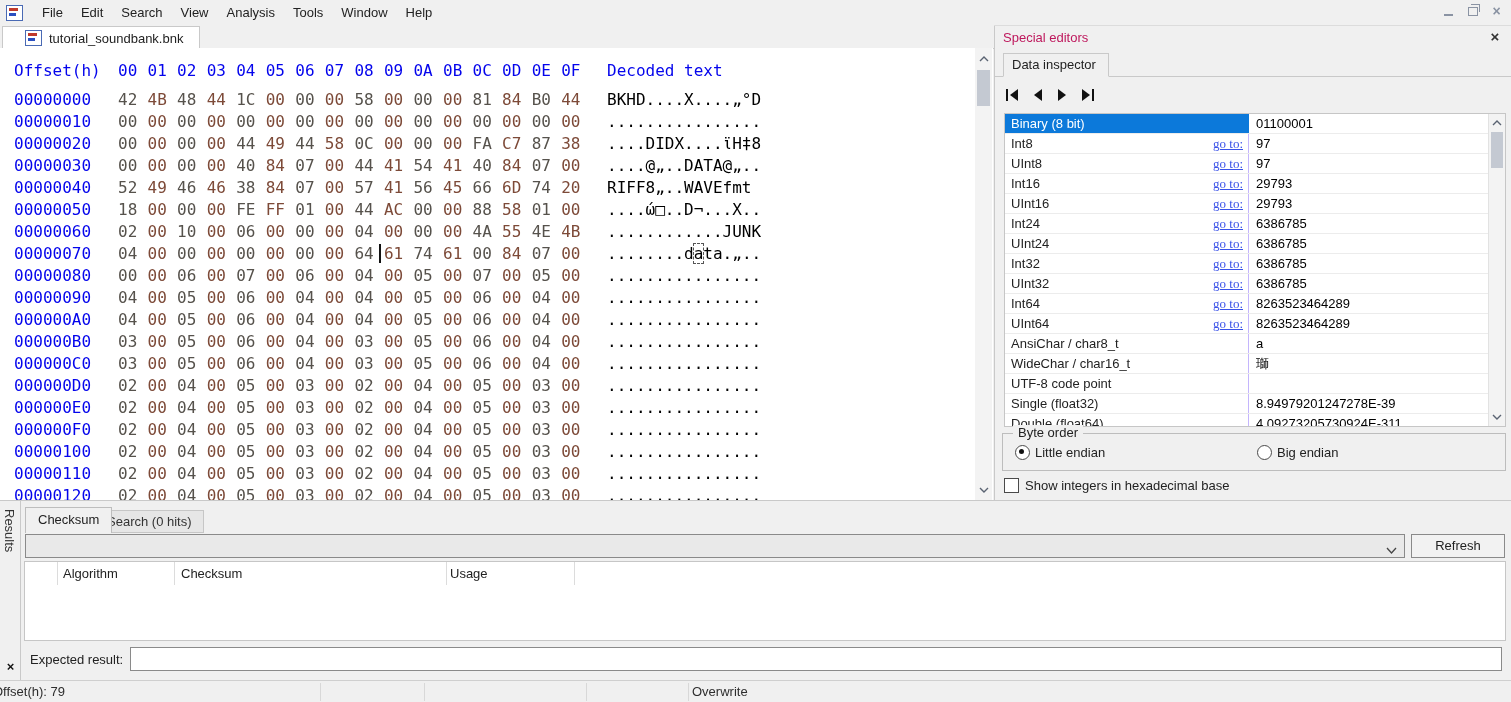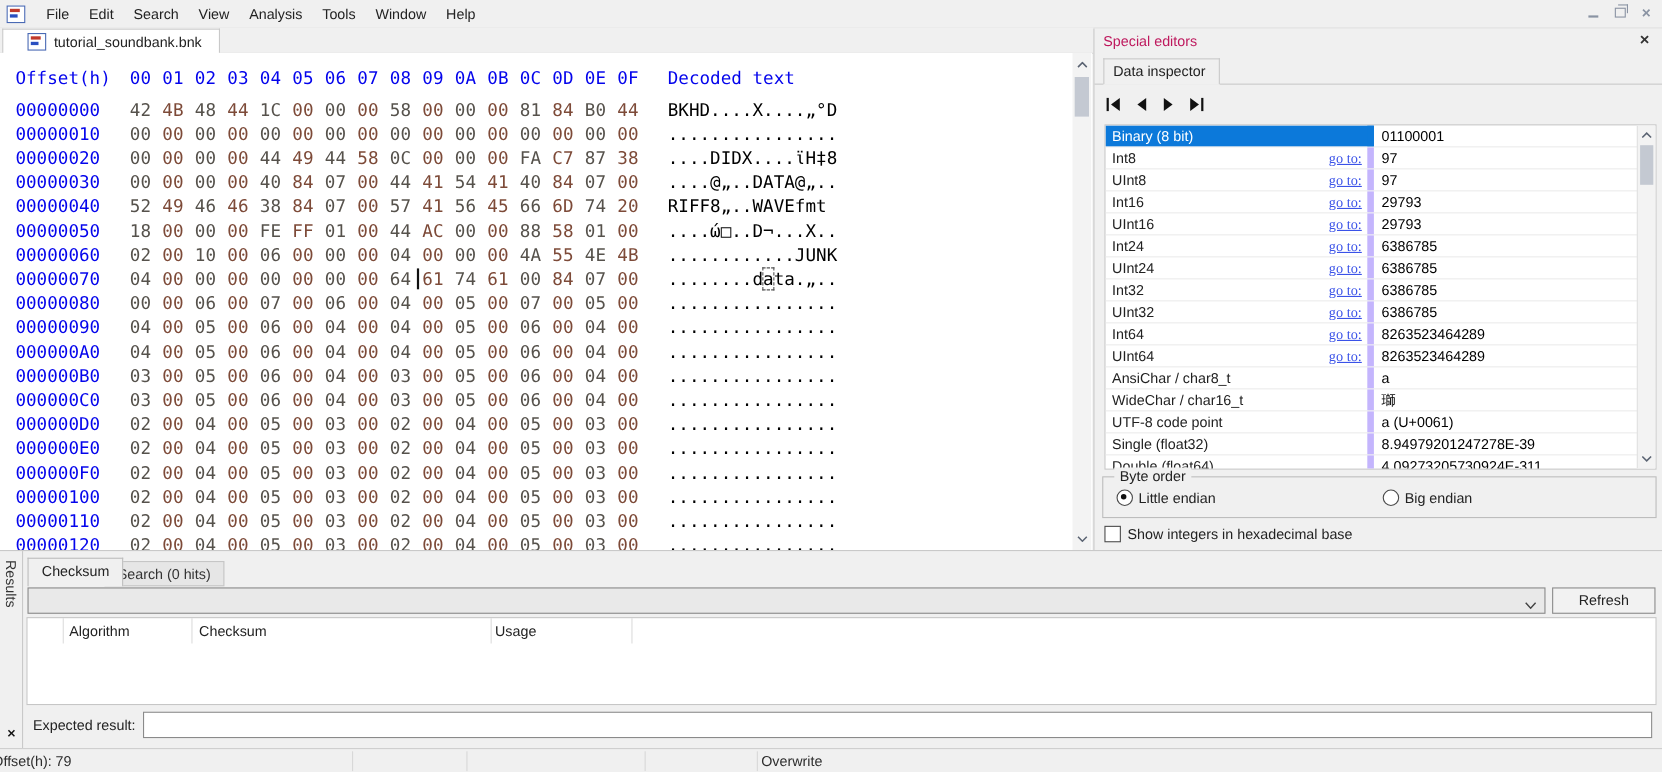--- a/index.html
+++ b/index.html
@@ -49,21 +49,21 @@
   .rightpanel{position:absolute;left:994px;top:26px;width:517px;height:474px;border-left:1px solid #c9c9c9;background:#f0f0f0;box-sizing:border-box;}
   .sp-header{position:absolute;left:8px;top:4px;color:#be185d;}
   .sp-close{position:absolute;right:8px;top:3px;width:16px;height:16px;text-align:center;font-size:15px;font-weight:bold;color:#333;line-height:16px;}
   .tabline{position:absolute;left:0;top:50px;width:100%;border-top:1px solid #c9c9c9;}
   .insp-tab{position:absolute;left:8px;top:27px;height:24px;background:#f0f0f0;border:1px solid #c9c9c9;border-bottom:1px solid #f0f0f0;box-sizing:border-box;padding:3px 12px 0 8px;z-index:2;}
   .nav{position:absolute;left:9px;top:61px;display:flex;gap:9px;}
   .navbtn{width:16px;height:15px;display:flex;align-items:center;justify-content:center;}
 
   .grid{position:absolute;left:9px;top:87px;width:502px;height:314px;background:#fff;border:1px solid #c6c6c6;box-sizing:border-box;overflow:hidden;}
   .insrow{height:20px;position:relative;border-bottom:1px solid #ececec;box-sizing:border-box;}
-  .ins-name{position:absolute;left:0;top:0;width:244px;height:19px;line-height:19px;padding-left:6px;border-right:6px solid #c4b5fd;box-sizing:border-box;color:#222;}
+  .ins-name{position:absolute;left:0;top:0;width:244px;height:19px;line-height:19px;padding-left:6px;border-right:1px solid #c4b5fd;box-sizing:border-box;color:#222;}
   .ins-goto{position:absolute;right:5px;top:0;line-height:19px;color:#3a52e8;text-decoration:underline;cursor:pointer;font-family:Liberation Serif, serif;}
   .ins-val{position:absolute;left:244px;right:16px;top:0;height:19px;line-height:19px;padding-left:7px;color:#000;}
   .insrow.sel .ins-name{background:#0c79da;color:#fff;border-right-color:#0c79da;}
   .ins-sb{position:absolute;right:0;top:0;width:16px;height:312px;background:#f3f3f3;z-index:3;border-left:1px solid #e2e2e2;}
   .ins-sb .sb-btn{width:16px;height:16px;}
   .ins-sb .sb-thumb{left:2px;right:2px;}
 
   .groupbox{position:absolute;left:7px;top:407px;width:504px;height:38px;border:1px solid #bdbdbd;box-sizing:border-box;}
   .legend{position:absolute;left:10px;top:-9px;background:#f0f0f0;padding:0 5px;color:#222;}
   .radio{width:13px;height:13px;border:1px solid #4a4a4a;border-radius:50%;background:#fff;display:inline-block;vertical-align:-2px;position:relative;}
@@ -265,21 +265,20 @@
         <div class="insrow">
           <div class="ins-name"><span>AnsiChar / char8_t</span></div>
           <div class="ins-val">a</div>
         </div>
         <div class="insrow">
           <div class="ins-name"><span>WideChar / char16_t</span></div>
           <div class="ins-val">瑡</div>
         </div>
         <div class="insrow">
           <div class="ins-name"><span>UTF-8 code point</span></div>
-          <div class="ins-val">a (U+0061)</div>
         </div>
         <div class="insrow">
           <div class="ins-name"><span>Single (float32)</span></div>
           <div class="ins-val">8.94979201247278E-39</div>
         </div>
         <div class="insrow">
           <div class="ins-name"><span>Double (float64)</span></div>
           <div class="ins-val">4.09273205730924E-311</div>
         </div>
       </div>

